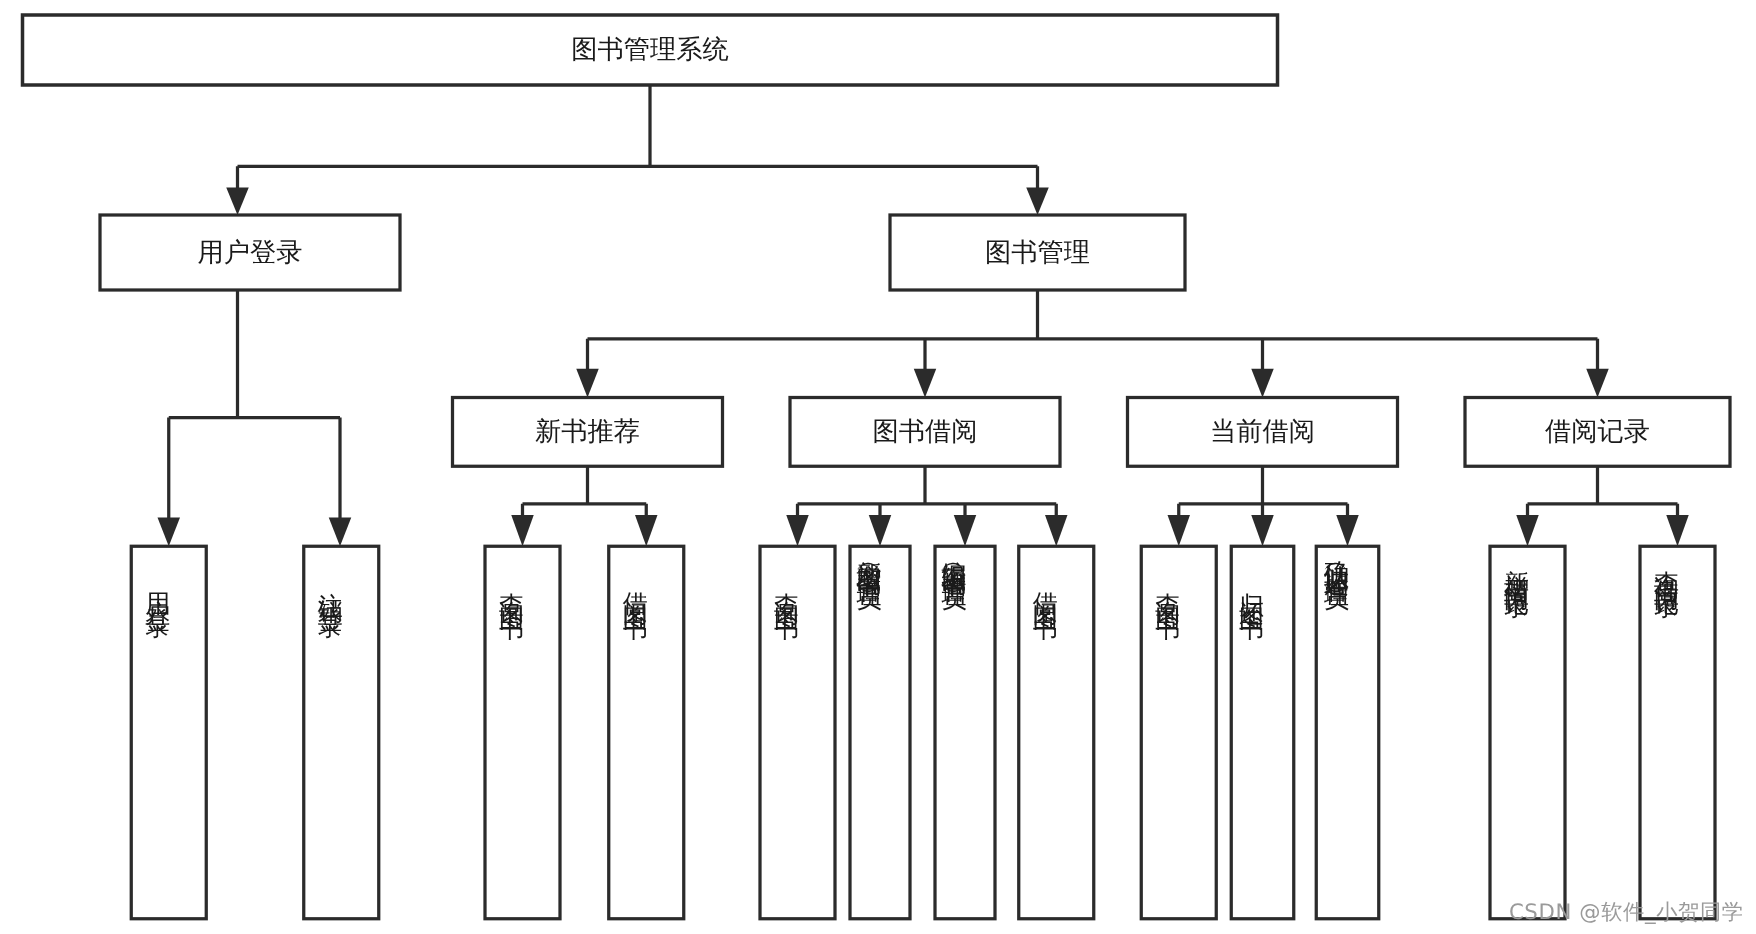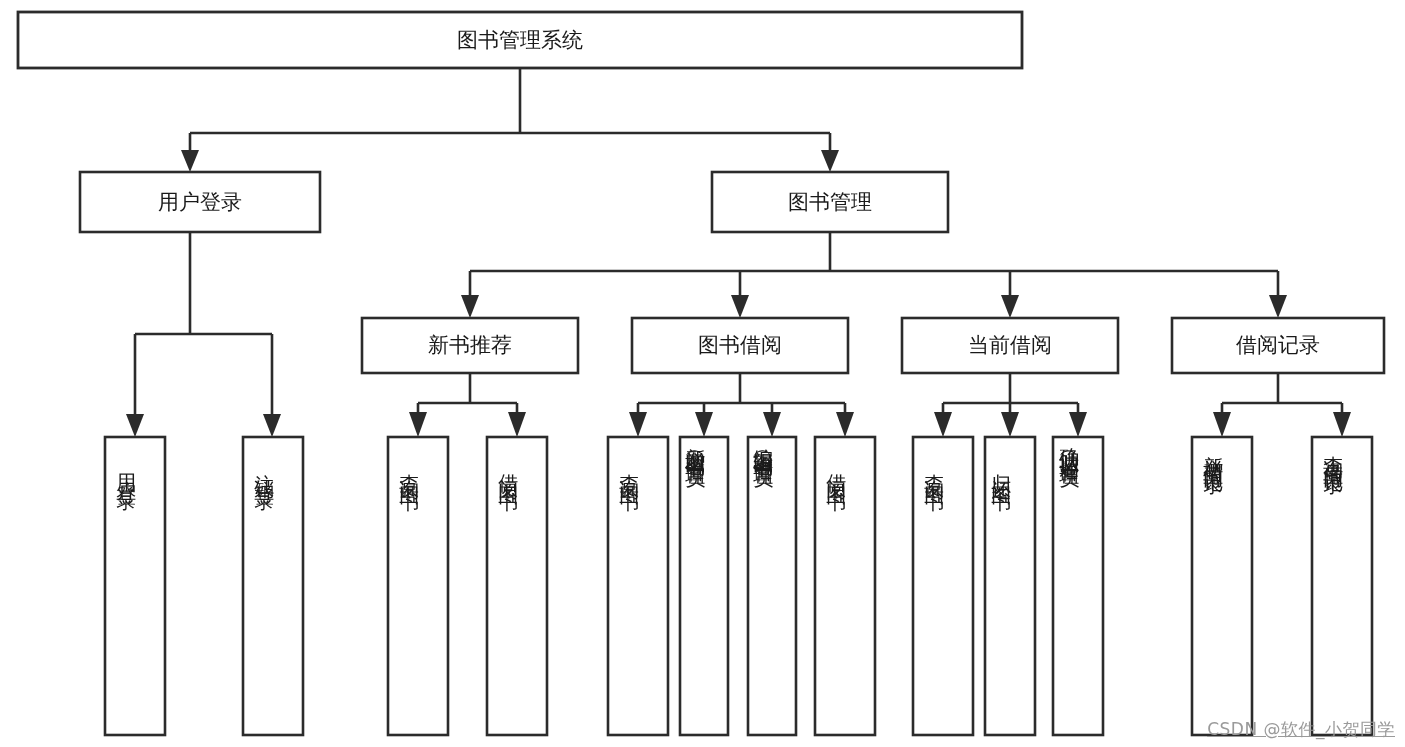--- a/index.html
+++ b/index.html
@@ -59,21 +59,20 @@
   .watermark {
     position: absolute;
     right: 10px;
     bottom: 6px;
     font-family: "DejaVu Sans", "Liberation Sans", sans-serif;
     font-size: 17px;
     color: #9a9a9a;
     letter-spacing: 0.5px;
     white-space: nowrap;
     pointer-events: none;
-    text-decoration: underline;
   }
 </style>
 </head>
 <body>
 
 <div id="diagram-root">
   <svg class="tree" viewBox="0 0 1405 747" xmlns="http://www.w3.org/2000/svg">
 
     <g>
 

